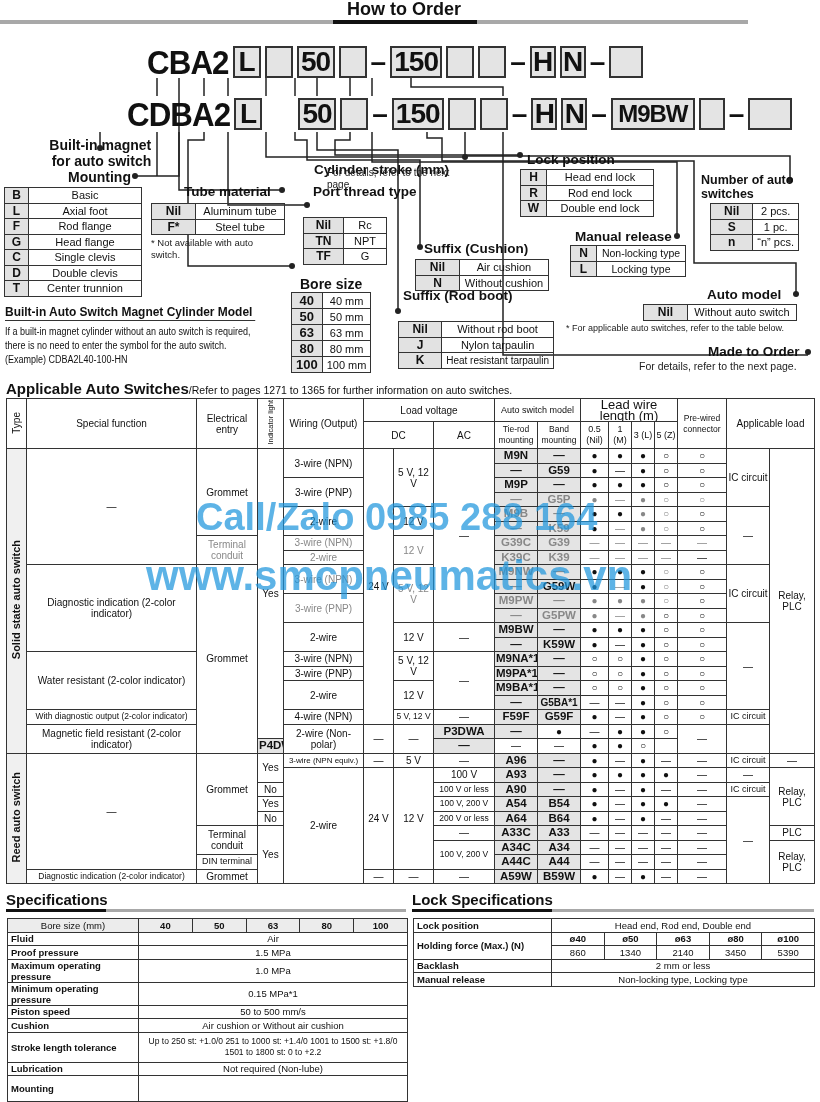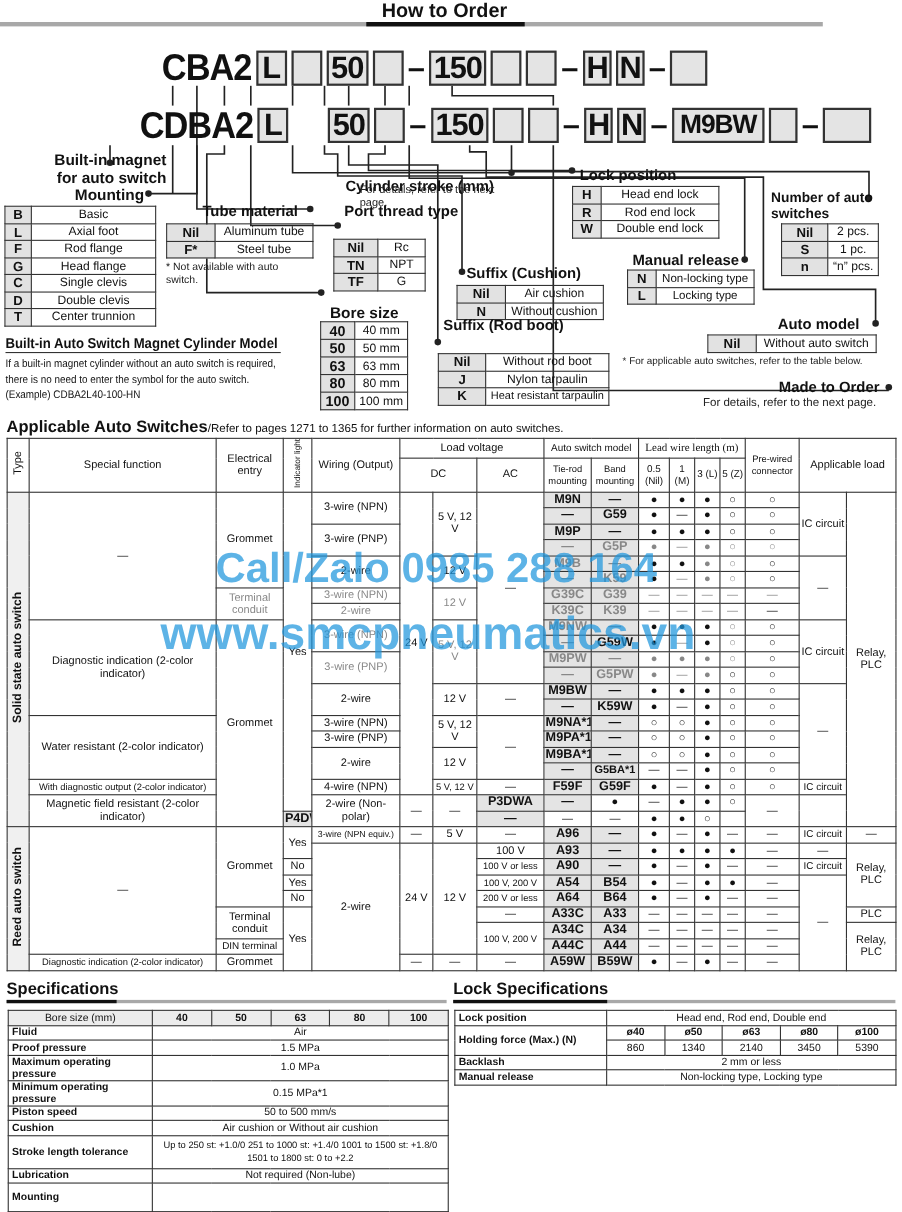--- a/index.html
+++ b/index.html
@@ -370,21 +370,21 @@
   </colgroup>
   <tbody>
       <tr style="height:16px;">
     <th rowspan="2"><span class="vtxt n" style="font-size:10px;">Type</span></th>
     <th rowspan="2">Special function</th>
     <th rowspan="2">Electrical entry</th>
     <th rowspan="2"><span class="vtxt n" style="font-size:7.5px;">Indicator light</span></th>
     <th rowspan="2">Wiring (Output)</th>
     <th colspan="3">Load voltage</th>
     <th colspan="2" style="font-size:9px;">Auto switch model</th>
-    <th colspan="4" style="font-size:10px;font-family:Liberation Serif, serif;">Lead wire length (m)</th>
+    <th colspan="4" style="font-size:13px;">Lead wire length (m)</th>
     <th rowspan="2" style="font-size:8.5px;">Pre-wired connector</th>
     <th colspan="2" rowspan="2">Applicable load</th>
   </tr>
   <tr style="height:27px;">
     <th colspan="2">DC</th>
     <th>AC</th>
     <th style="font-size:8.5px;">Tie-rod mounting</th>
     <th style="font-size:8.5px;">Band mounting</th>
     <th style="font-size:9px;">0.5 (Nil)</th>
     <th style="font-size:9px;">1 (M)</th>

